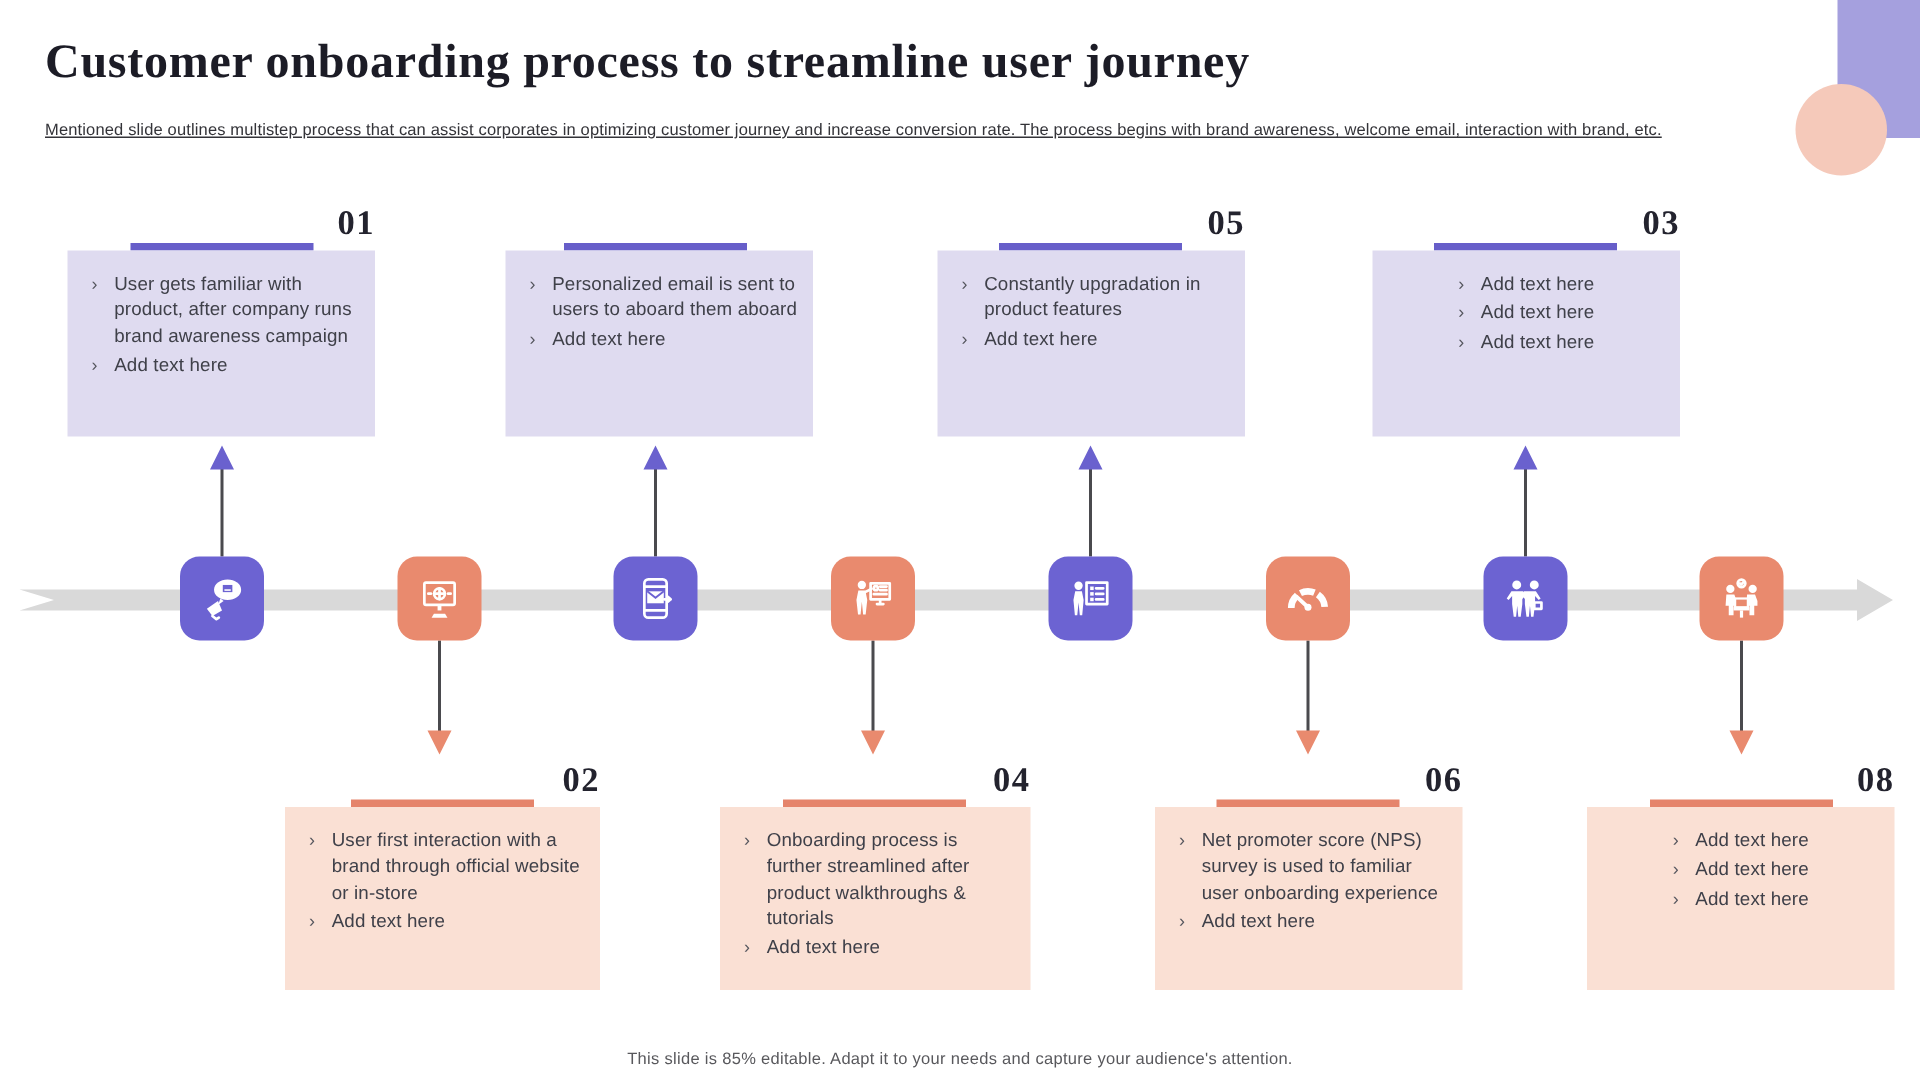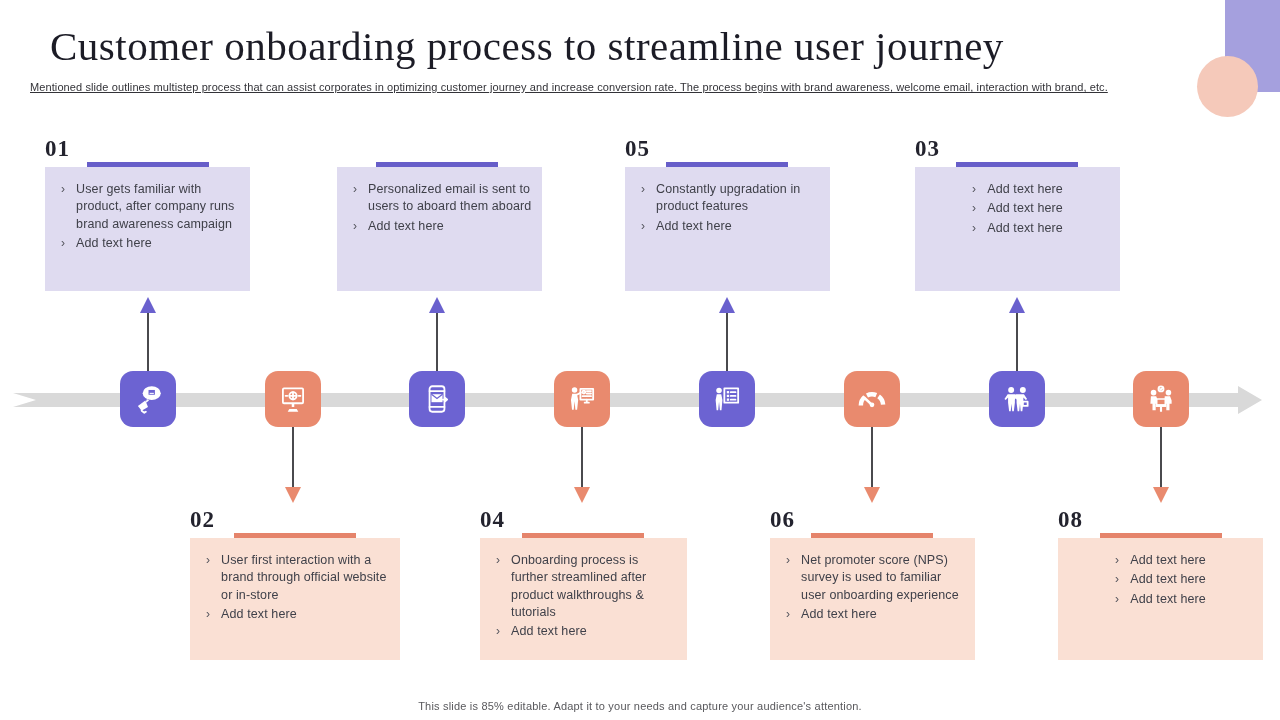--- a/index.html
+++ b/index.html
@@ -3,42 +3,42 @@
 <meta charset="utf-8">
 <style>
   html,body{margin:0;padding:0;}
   body{
     width:1280px;height:720px;position:relative;background:#ffffff;
     font-family:"Liberation Sans", sans-serif;overflow:hidden;
   }
   
   .title{
     position:absolute;left:30px;top:22px;width:1140px;
-    font-family:"Liberation Serif", serif;font-weight:400;
-    font-size:41px;letter-spacing:.5px;color:#1c1c26;margin-left:20px;
+    font-family:"Liberation Serif", serif;font-weight:700;
+    font-size:32px;letter-spacing:.5px;color:#1c1c26;
   }
   .subtitle{
     position:absolute;left:30px;top:81px;width:1120px;
     font-size:11px;color:#333338;letter-spacing:.1px;text-decoration:underline;
   }
   .deco-rect{position:absolute;left:1225px;top:0;width:55px;height:92px;background:#a5a0de;}
   .deco-circle{position:absolute;left:1197px;top:56px;width:61px;height:61px;border-radius:50%;background:#f5c9ba;}
   
   .timeline-svg{position:absolute;left:0;top:380px;}
   
   .tile{
     position:absolute;top:371px;width:56px;height:56px;border-radius:13px;
     display:flex;align-items:center;justify-content:center;
   }
   .tile.purple{background:#6c63d2;}
   .tile.salmon{background:#e98a6e;}
   
   .stepnum{
     position:absolute;font-family:"Liberation Serif", serif;font-weight:700;
-    font-size:23px;color:#23232e;text-align:left;letter-spacing:1px;
+    font-size:23px;color:#23232e;text-align:right;letter-spacing:1px;
   }
   .underline{position:absolute;width:122px;height:5px;}
   .underline.purple{background:#675ec9;}
   .underline.salmon{background:#e5846b;}
   .txtbox{position:absolute;box-sizing:border-box;}
   .txtbox.purple{background:#dfdbf0;}
   .txtbox.salmon{background:#fae0d4;}
   .txtbox ul{list-style:none;margin:0;padding:14px 10px 0 16px;}
   .txtbox ul.centered{width:fit-content;margin:0 auto;padding:14px 6px 0 6px;}
   .txtbox li{

